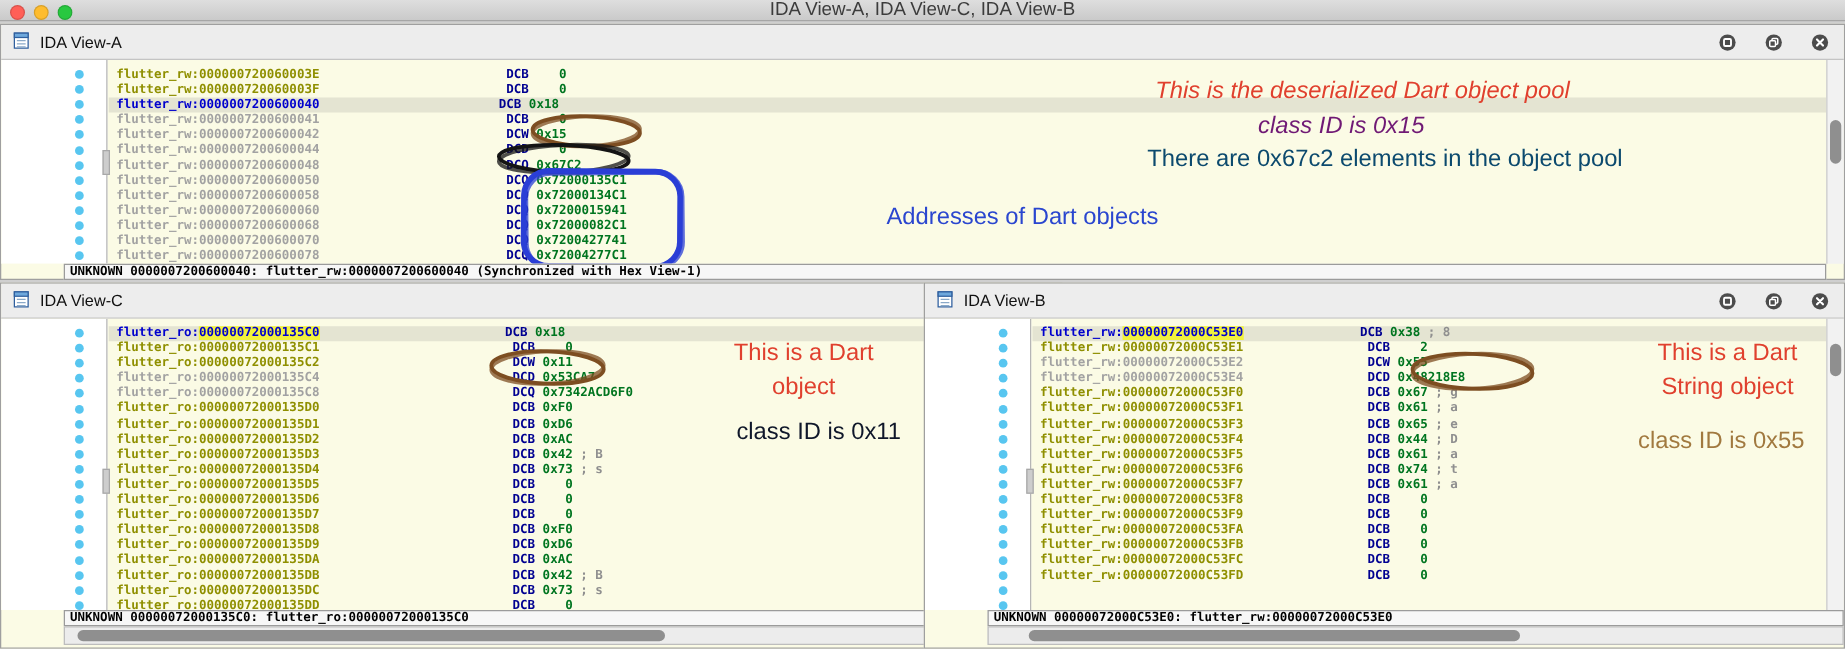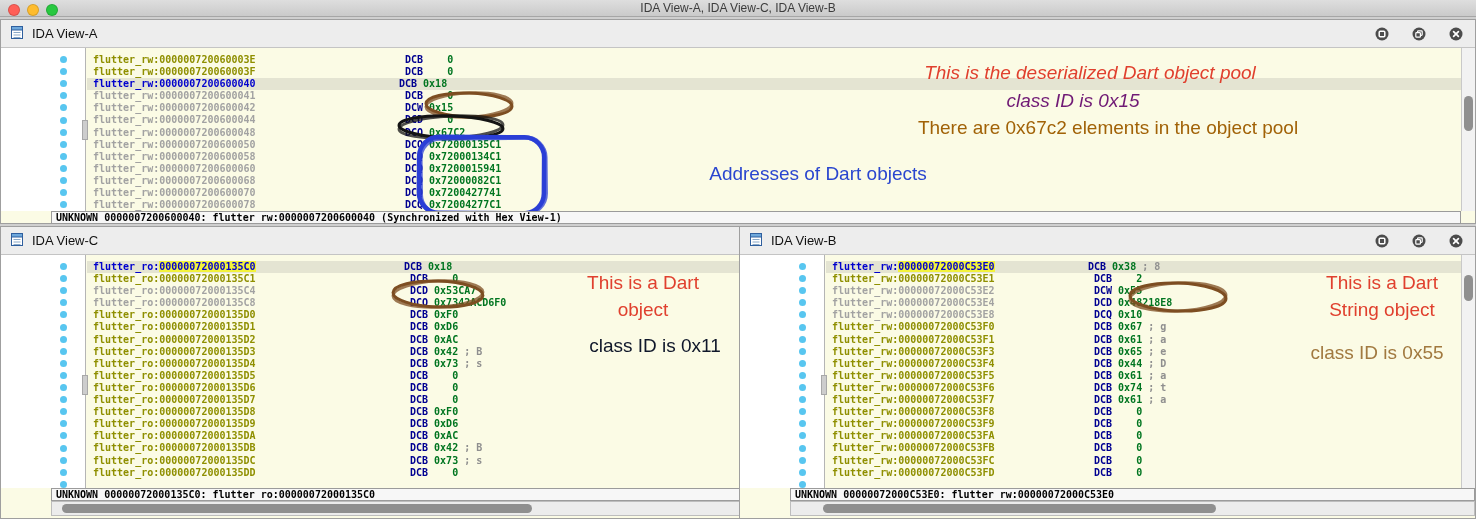--- a/index.html
+++ b/index.html
@@ -5,21 +5,21 @@
   html,body{margin:0;padding:0}
   body{width:1476px;height:519px;position:relative;overflow:hidden;background:#cfcfcf;
        font-family:"Liberation Sans",sans-serif;-webkit-font-smoothing:antialiased}
 
   
   .titlebar{position:absolute;left:0;top:0;width:100%;height:17px;
             background:linear-gradient(#dedede,#cacaca);border-bottom:1px solid #a6a6a6;box-sizing:border-box}
   .traffic{position:absolute;left:8px;top:4px;display:flex;gap:7px}
   .light{width:10px;height:10px;border-radius:50%;display:inline-block;border:0.5px solid rgba(0,0,0,.15)}
   .light.r{background:#ff5f57}.light.y{background:#febc2e}.light.g{background:#28c840}
-  .win-title{text-align:center;font-size:12px;line-height:16px;color:#3c3c3c}
+  .win-title{text-align:center;font-size:15px;line-height:16px;color:#3c3c3c}
 
   
   .pane{position:absolute;background:#fbfbe5;border:1px solid #9f9f9f;box-sizing:border-box}
   #pane-a{left:0;top:19px;width:1476px;height:205px}
   #pane-c{left:0;top:226px;width:850px;height:293px}
   #pane-b{left:739px;top:226px;width:737px;height:293px}
 
   .pane-header{position:absolute;left:0;top:0;right:0;height:28px;background:#ededed;
                border-bottom:1px solid #c4c4c4;display:flex;align-items:center;gap:7px;
                padding-left:9px;font-size:13px;color:#111;box-sizing:border-box}
@@ -150,21 +150,21 @@
         <ellipse cx="468" cy="57" rx="43" ry="12" transform="rotate(2, 468, 57)" fill="none" stroke="#7d4e22" stroke-width="3" stroke-linecap="round" opacity="1"></ellipse>
         <ellipse cx="468" cy="57" rx="43" ry="12" transform="rotate(-2.5, 468, 57)" fill="none" stroke="#7d4e22" stroke-width="3" stroke-linecap="round" opacity="0.75"></ellipse>
         <ellipse cx="450" cy="79" rx="52" ry="11" transform="rotate(2, 450, 79)" fill="none" stroke="#141414" stroke-width="3" stroke-linecap="round" opacity="1"></ellipse>
         <ellipse cx="450" cy="79" rx="52" ry="11" transform="rotate(-2.5, 450, 79)" fill="none" stroke="#141414" stroke-width="3" stroke-linecap="round" opacity="0.75"></ellipse>
         <rect x="418" y="89" width="125" height="76" rx="20" transform="rotate(0.4, 480.5, 127)" fill="none" stroke="#2b3fd6" stroke-width="4.5" stroke-linecap="round" opacity="1"></rect>
         <rect x="419.5" y="90" width="125" height="76" rx="20" transform="rotate(-0.6, 480.5, 127)" fill="none" stroke="#2b3fd6" stroke-width="4.5" stroke-linecap="round" opacity="0.75"></rect>
       </svg>
     <div class="notes-layer">
         <div class="note" style="left: 839px; top: 11px; width: 500px; color: rgb(224, 64, 46); font-style: italic;">This is the deserialized Dart object pool</div>
         <div class="note" style="left: 822px; top: 39px; width: 500px; color: #701a75; font-style: italic;">class ID is 0x15</div>
-        <div class="note" style="left: 857px; top: 66px; width: 500px; color: #a16207;">There are 0x67c2 elements in the object pool</div>
+        <div class="note" style="left: 857px; top: 66px; width: 500px; color: #0c4a6e;">There are 0x67c2 elements in the object pool</div>
         <div class="note" style="left: 567px; top: 112px; width: 500px; color: rgb(42, 70, 207);">Addresses of Dart objects</div>
       </div>
   </div>
   <div class="vscroll">
       <div class="vthumb"></div>
     </div>
   <div class="statusbar">UNKNOWN 0000007200600040: flutter_rw:0000007200600040 (Synchronized with Hex View-1)</div>
 </section>
 
 <section class="pane" id="pane-c">
@@ -212,20 +212,21 @@
         <span class="dot" style="top: 165.3px;"></span>
         <span class="dot" style="top: 177.4px;"></span>
         <span class="dot" style="top: 189.5px;"></span>
         <span class="dot" style="top: 201.6px;"></span>
         <span class="dot" style="top: 213.7px;"></span>
         <span class="dot" style="top: 225.8px;"></span>
       </div>
     <div class="code">
         <div class="row hl"><span class="addr c-cur">flutter_ro:</span><span class="addr c-cur off-hl">00000072000135C0</span><span class="ins"><span class="mnem">DCB</span><span class="val"> 0x18</span></span></div>
         <div class="row"><span class="addr c-olive">flutter_ro:</span><span class="addr c-olive">00000072000135C1</span><span class="ins"><span class="mnem">DCB</span><span class="val">    0</span></span></div>
+        <div class="row"><span class="addr c-olive">flutter_ro:</span><span class="addr c-olive">00000072000135C2</span><span class="ins"><span class="mnem">DCW</span><span class="val"> 0x11</span></span></div>
         <div class="row"><span class="addr c-gray">flutter_ro:</span><span class="addr c-gray">00000072000135C4</span><span class="ins"><span class="mnem">DCD</span><span class="val"> 0x53CA7</span></span></div>
         <div class="row"><span class="addr c-gray">flutter_ro:</span><span class="addr c-gray">00000072000135C8</span><span class="ins"><span class="mnem">DCQ</span><span class="val"> 0x7342ACD6F0</span></span></div>
         <div class="row"><span class="addr c-olive">flutter_ro:</span><span class="addr c-olive">00000072000135D0</span><span class="ins"><span class="mnem">DCB</span><span class="val"> 0xF0</span></span></div>
         <div class="row"><span class="addr c-olive">flutter_ro:</span><span class="addr c-olive">00000072000135D1</span><span class="ins"><span class="mnem">DCB</span><span class="val"> 0xD6</span></span></div>
         <div class="row"><span class="addr c-olive">flutter_ro:</span><span class="addr c-olive">00000072000135D2</span><span class="ins"><span class="mnem">DCB</span><span class="val"> 0xAC</span></span></div>
         <div class="row"><span class="addr c-olive">flutter_ro:</span><span class="addr c-olive">00000072000135D3</span><span class="ins"><span class="mnem">DCB</span><span class="val"> 0x42</span><span class="com"> ; B</span></span></div>
         <div class="row"><span class="addr c-olive">flutter_ro:</span><span class="addr c-olive">00000072000135D4</span><span class="ins"><span class="mnem">DCB</span><span class="val"> 0x73</span><span class="com"> ; s</span></span></div>
         <div class="row"><span class="addr c-olive">flutter_ro:</span><span class="addr c-olive">00000072000135D5</span><span class="ins"><span class="mnem">DCB</span><span class="val">    0</span></span></div>
         <div class="row"><span class="addr c-olive">flutter_ro:</span><span class="addr c-olive">00000072000135D6</span><span class="ins"><span class="mnem">DCB</span><span class="val">    0</span></span></div>
         <div class="row"><span class="addr c-olive">flutter_ro:</span><span class="addr c-olive">00000072000135D7</span><span class="ins"><span class="mnem">DCB</span><span class="val">    0</span></span></div>
@@ -302,21 +303,20 @@
         <span class="dot" style="top: 189.5px;"></span>
         <span class="dot" style="top: 201.6px;"></span>
         <span class="dot" style="top: 213.7px;"></span>
         <span class="dot" style="top: 225.8px;"></span>
       </div>
     <div class="code">
         <div class="row hl"><span class="addr c-cur">flutter_rw:</span><span class="addr c-cur off-hl">00000072000C53E0</span><span class="ins"><span class="mnem">DCB</span><span class="val"> 0x38</span><span class="com"> ; 8</span></span></div>
         <div class="row"><span class="addr c-olive">flutter_rw:</span><span class="addr c-olive">00000072000C53E1</span><span class="ins"><span class="mnem">DCB</span><span class="val">    2</span></span></div>
         <div class="row"><span class="addr c-gray">flutter_rw:</span><span class="addr c-gray">00000072000C53E2</span><span class="ins"><span class="mnem">DCW</span><span class="val"> 0x55</span></span></div>
         <div class="row"><span class="addr c-gray">flutter_rw:</span><span class="addr c-gray">00000072000C53E4</span><span class="ins"><span class="mnem">DCD</span><span class="val"> 0x48218E8</span></span></div>
-        <div class="row"><span class="addr c-gray">flutter_rw:</span><span class="addr c-gray">00000072000C53E8</span><span class="ins"><span class="mnem">DCQ</span><span class="val"> 0x10</span></span></div>
         <div class="row"><span class="addr c-olive">flutter_rw:</span><span class="addr c-olive">00000072000C53F0</span><span class="ins"><span class="mnem">DCB</span><span class="val"> 0x67</span><span class="com"> ; g</span></span></div>
         <div class="row"><span class="addr c-olive">flutter_rw:</span><span class="addr c-olive">00000072000C53F1</span><span class="ins"><span class="mnem">DCB</span><span class="val"> 0x61</span><span class="com"> ; a</span></span></div>
         <div class="row"><span class="addr c-olive">flutter_rw:</span><span class="addr c-olive">00000072000C53F3</span><span class="ins"><span class="mnem">DCB</span><span class="val"> 0x65</span><span class="com"> ; e</span></span></div>
         <div class="row"><span class="addr c-olive">flutter_rw:</span><span class="addr c-olive">00000072000C53F4</span><span class="ins"><span class="mnem">DCB</span><span class="val"> 0x44</span><span class="com"> ; D</span></span></div>
         <div class="row"><span class="addr c-olive">flutter_rw:</span><span class="addr c-olive">00000072000C53F5</span><span class="ins"><span class="mnem">DCB</span><span class="val"> 0x61</span><span class="com"> ; a</span></span></div>
         <div class="row"><span class="addr c-olive">flutter_rw:</span><span class="addr c-olive">00000072000C53F6</span><span class="ins"><span class="mnem">DCB</span><span class="val"> 0x74</span><span class="com"> ; t</span></span></div>
         <div class="row"><span class="addr c-olive">flutter_rw:</span><span class="addr c-olive">00000072000C53F7</span><span class="ins"><span class="mnem">DCB</span><span class="val"> 0x61</span><span class="com"> ; a</span></span></div>
         <div class="row"><span class="addr c-olive">flutter_rw:</span><span class="addr c-olive">00000072000C53F8</span><span class="ins"><span class="mnem">DCB</span><span class="val">    0</span></span></div>
         <div class="row"><span class="addr c-olive">flutter_rw:</span><span class="addr c-olive">00000072000C53F9</span><span class="ins"><span class="mnem">DCB</span><span class="val">    0</span></span></div>
         <div class="row"><span class="addr c-olive">flutter_rw:</span><span class="addr c-olive">00000072000C53FA</span><span class="ins"><span class="mnem">DCB</span><span class="val">    0</span></span></div>

